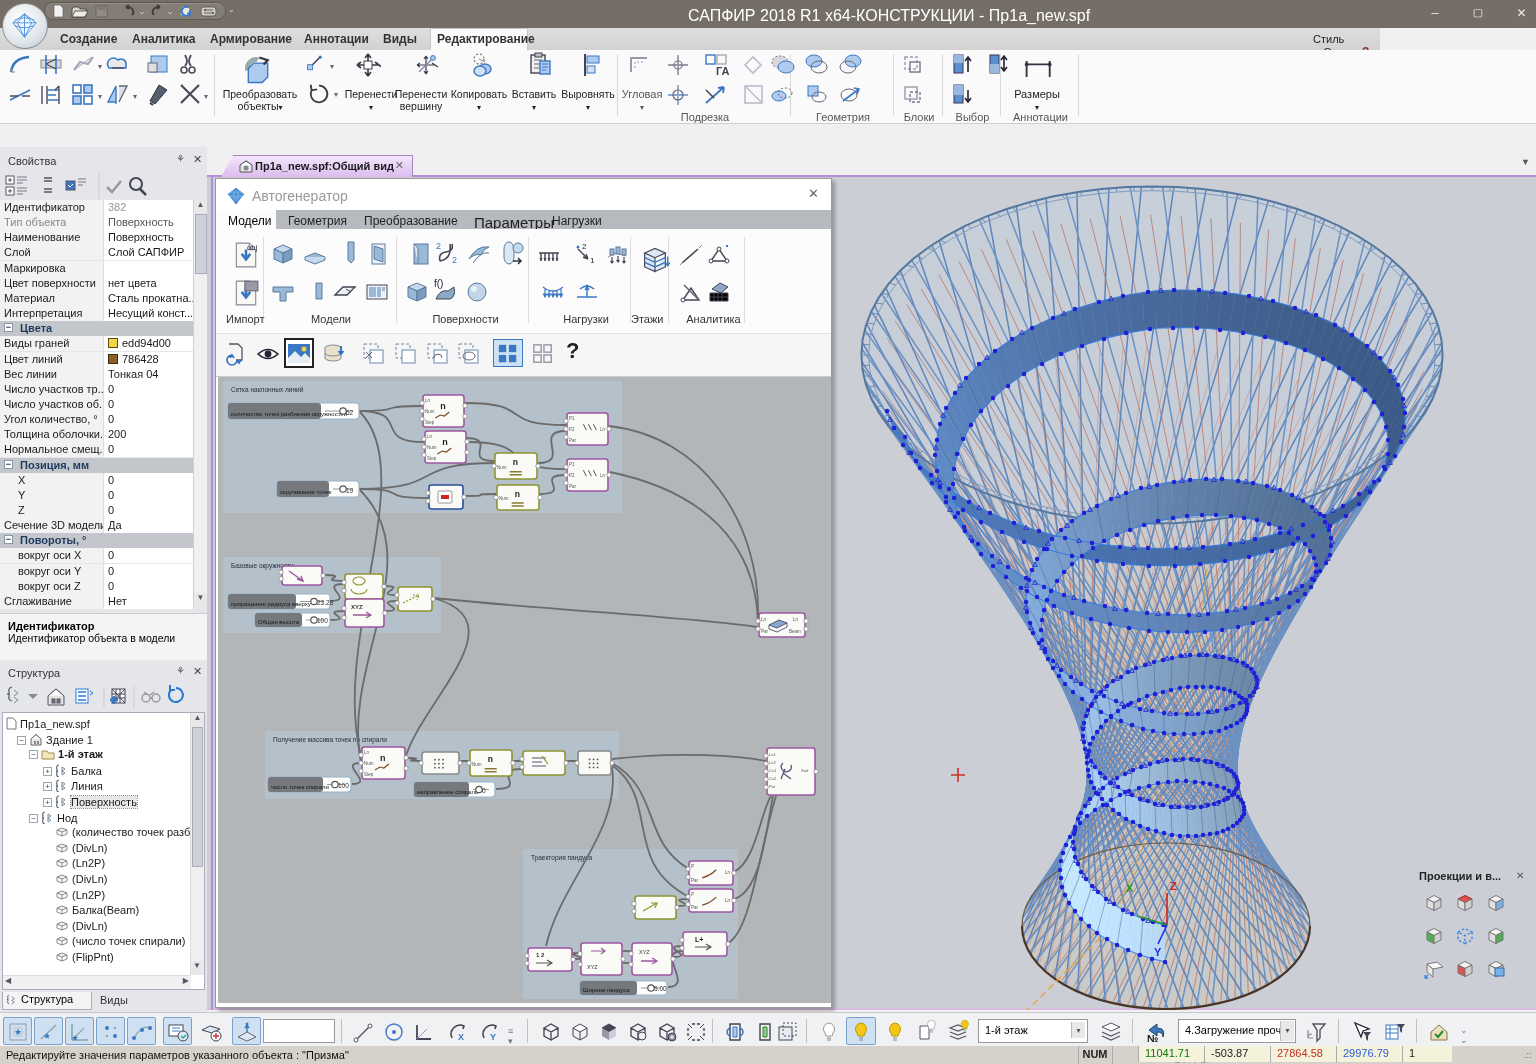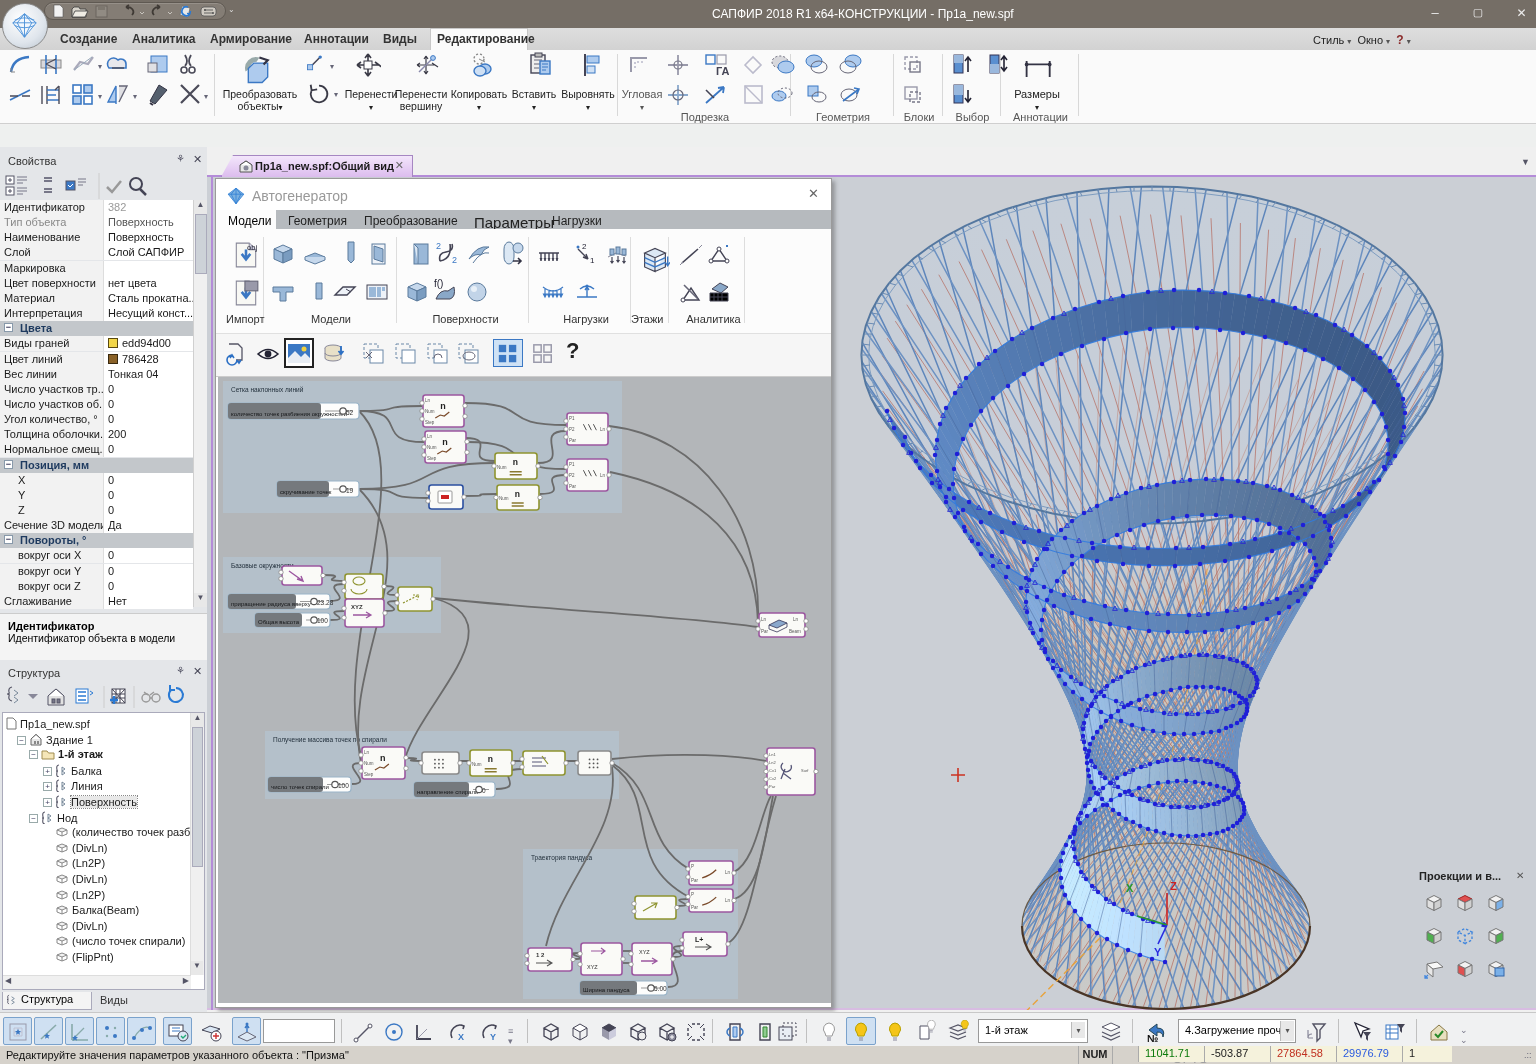--- a/index.html
+++ b/index.html
@@ -1,17 +1,17 @@
 <!DOCTYPE html>
 <html><head><meta charset="utf-8"><style>
 *{margin:0;padding:0;box-sizing:border-box}
 html,body{width:1536px;height:1064px;overflow:hidden;font-family:"Liberation Sans",sans-serif;background:#f0f0f0}
 .abs{position:absolute}
 #titlebar{left:0;top:0;width:1536px;height:28px;background:#756e66;color:#fff}
-#tabrow{left:0;top:28px;width:1536px;height:22px;background:linear-gradient(#dedede,#d2d2d2)}
+#tabrow{left:0;top:28px;width:1380px;height:22px;background:linear-gradient(#dedede,#d2d2d2)}
 #ribbon{left:0;top:50px;width:1536px;height:74px;background:#fafafa;border-bottom:1px solid #cfcfcf}
 #substrip{left:0;top:125px;width:1536px;height:22px;background:#eef0ef}
 #leftcol{left:0;top:147px;width:207px;height:865px;background:#f9a8d4}
 #viewarea{left:207px;top:177px;width:1329px;height:833px;background:#cbcfd5;border-bottom:2px solid #d8bce2}
 #docbar{left:207px;top:147px;width:1329px;height:30px;background:#f0f0f0;border-bottom:2px solid #b48cd8}
 #bottombar{left:0;top:1012px;width:1536px;height:34px;background:#f0f1f2;border-top:1px solid #c8c8c8}
 #statusbar{left:0;top:1046px;width:1536px;height:18px;background:#d6d2cb;font-size:11px;color:#111}
 .tb{display:inline-block;font-weight:bold;font-size:12px;color:#333}
 .propgrid{font-size:11px;color:#1a1a1a}
 .prow{position:absolute;left:0;width:193px;height:15px;border-bottom:1px solid #e2e2e2;background:#fff}
@@ -37,21 +37,21 @@
     <path d="M120 9 l2 2 2 -2" fill="none" stroke="#c8c4be" stroke-width="1"></path>
     <path d="M134 3 l8 2 -2 9 -8 -2 Z" fill="#e8e8e8" stroke="#666" stroke-width="0.7"></path>
       <path d="M142 11 a4.5 4.5 0 1 1 -2 -7" fill="none" stroke="#2a7ad4" stroke-width="1.7"></path>
       <path d="M142 11 l0.5 -3 m-0.5 3 l-3 -0.5" stroke="#2a7ad4" stroke-width="1.4"></path>
     <rect x="153" y="4" width="15" height="9" rx="3" fill="#cfcac2" stroke="#555" stroke-width="0.8"></rect>
       <path d="M156 7 h9 M156 10 h9" stroke="#555" stroke-width="0.9"></path>
       <circle cx="157" cy="7" r="1" fill="#555"></circle>
       <circle cx="165" cy="10" r="1" fill="#555"></circle>
   </svg>
   <div class="abs" style="left:228px;top:5px;font-size:8px;color:#ddd">⌄</div>
-  <div class="abs" style="left:712px;top:7px;font-size:12px;color:#fff">САПФИР 2018 R1 x64-КОНСТРУКЦИИ - Пр1a_new.spf</div>
+  <div class="abs" style="left:688px;top:7px;font-size:16px;color:#fff">САПФИР 2018 R1 x64-КОНСТРУКЦИИ - Пр1a_new.spf</div>
   <div class="abs" style="left:1419px;top:0px;width:32px;height:28px;text-align:center;font-size:13px;padding-top:5px;color:#eee">–</div>
   <div class="abs" style="left:1462px;top:0px;width:32px;height:28px;text-align:center;font-size:11px;padding-top:6px;color:#eee">▢</div>
   <div class="abs" style="left:1507px;top:0px;width:29px;height:28px;text-align:center;font-size:12px;padding-top:6px;color:#eee">✕</div>
 </div>
 <div class="abs" id="tabrow">
   <div class="abs" style="left:430px;top:0px;width:98px;height:22px;background:#fbfbfb;border:1px solid #c8c8c8;border-bottom:none"></div>
   <div class="abs tb" style="left:60px;top:4px">Создание</div>
   <div class="abs tb" style="left:132px;top:4px">Аналитика</div>
   <div class="abs tb" style="left:210px;top:4px">Армирование</div>
   <div class="abs tb" style="left:304px;top:4px">Аннотации</div>

